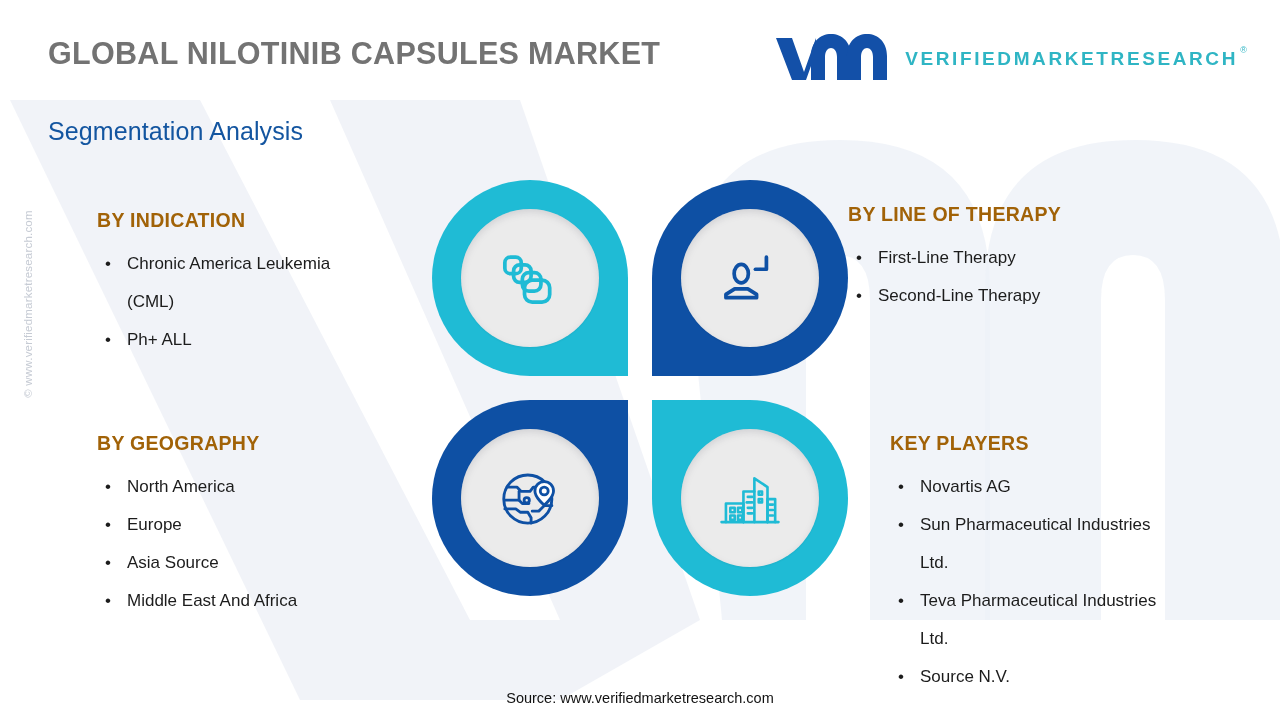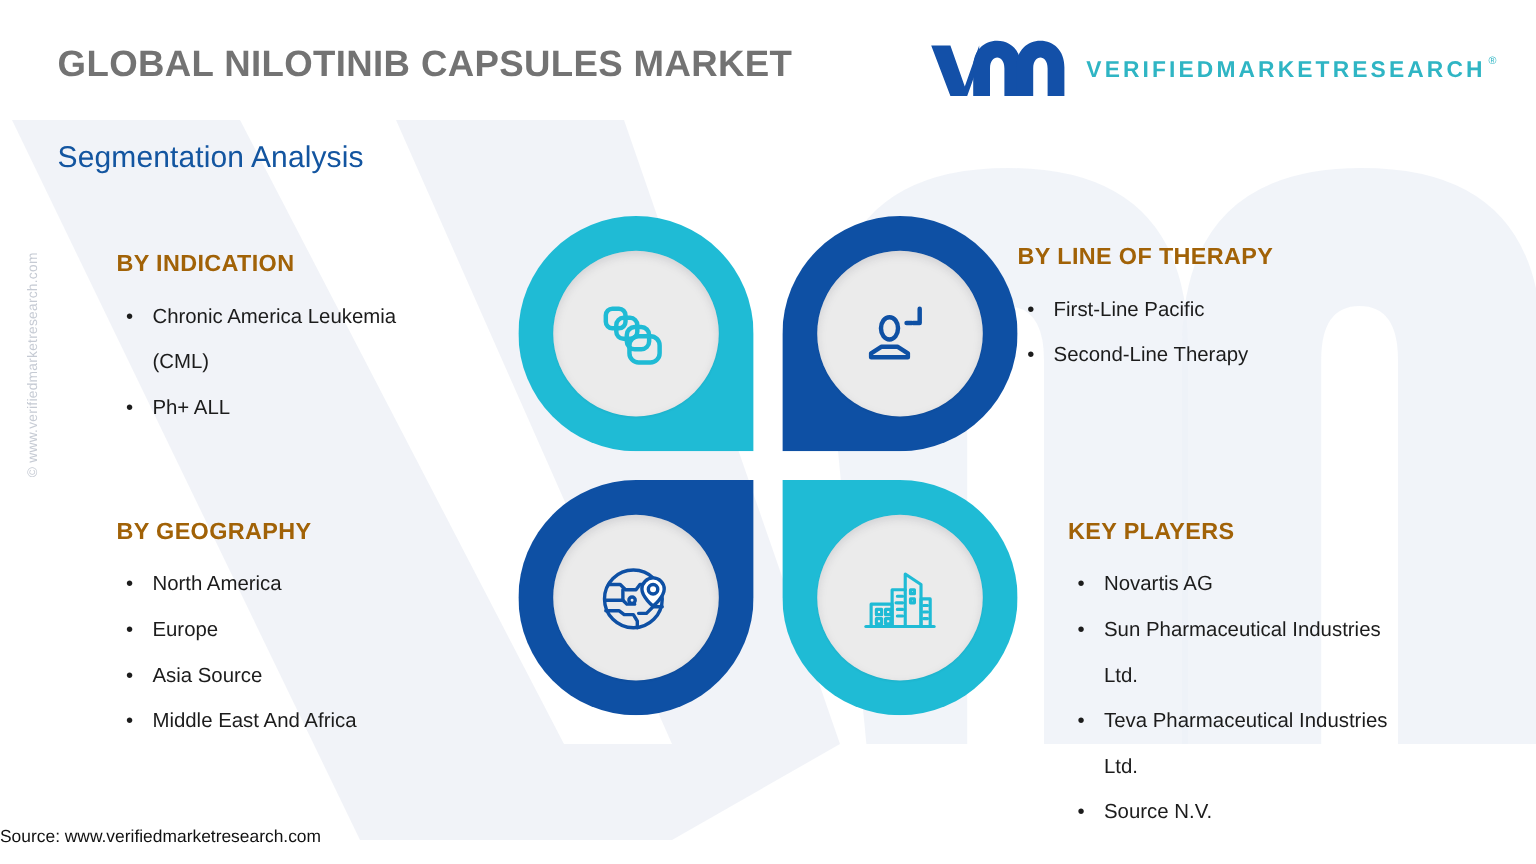--- a/index.html
+++ b/index.html
@@ -183,21 +183,21 @@
   #petal-tr { left: 220px; top: 0px;   }
   #petal-bl { left: 0px;   top = 0;    top: 220px; }
   #petal-br { left: 220px; top: 220px; }
 
   
   #source-line {
     position: absolute;
     left: 0;
     right: 0;
     bottom: 14px;
-    text-align: left;
+    text-align: center;
     font-size: 14.5px;
     color: #111111;
     z-index: 3;
   }
 </style>
 </head>
 <body>
 
 <svg id="bg-watermark" viewBox="0 0 1280 720" aria-hidden="true">
   <g fill="#eef1f7">
@@ -242,21 +242,21 @@
     <li class="seg-item"><span class="bullet">•</span><span>North America</span></li>
     <li class="seg-item"><span class="bullet">•</span><span>Europe</span></li>
     <li class="seg-item"><span class="bullet">•</span><span>Asia Source</span></li>
     <li class="seg-item"><span class="bullet">•</span><span>Middle East And Africa</span></li>
   </ul>
 </div>
 
 <div class="seg-block" id="block-line-of-therapy">
   <div class="seg-heading">BY LINE OF THERAPY</div>
   <ul class="seg-list">
-    <li class="seg-item"><span class="bullet">•</span><span>First-Line Pacific</span></li>
+    <li class="seg-item"><span class="bullet">•</span><span>First-Line Therapy</span></li>
     <li class="seg-item"><span class="bullet">•</span><span>Second-Line Therapy</span></li>
   </ul>
 </div>
 
 <div class="seg-block" id="block-key-players">
   <div class="seg-heading">KEY PLAYERS</div>
   <ul class="seg-list">
     <li class="seg-item"><span class="bullet">•</span><span>Novartis AG</span></li>
     <li class="seg-item"><span class="bullet">•</span><span>Sun Pharmaceutical Industries Ltd.</span></li>
     <li class="seg-item"><span class="bullet">•</span><span>Teva Pharmaceutical Industries Ltd.</span></li>

